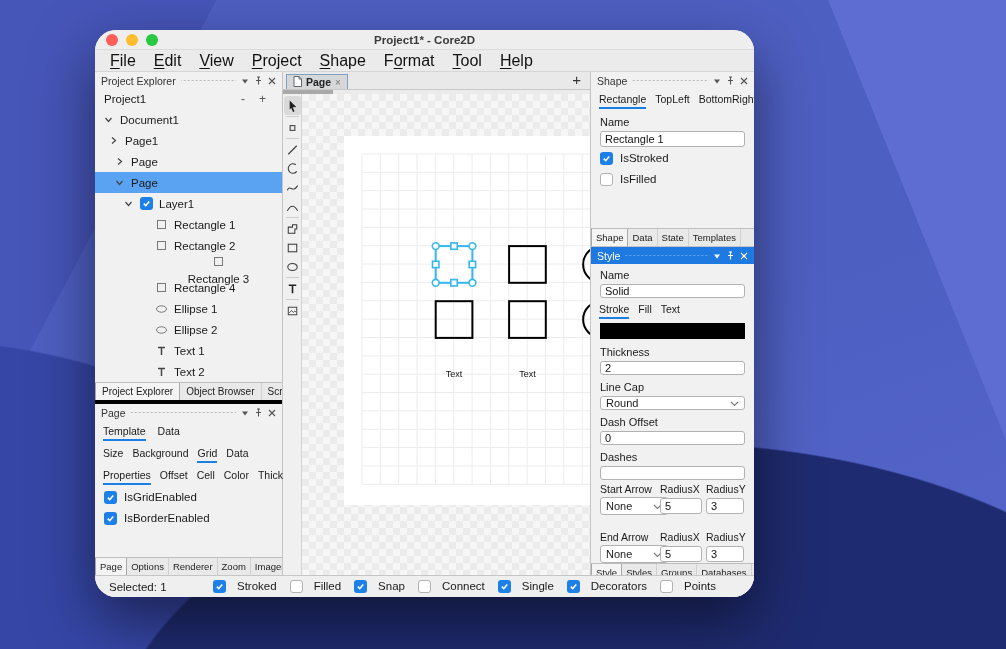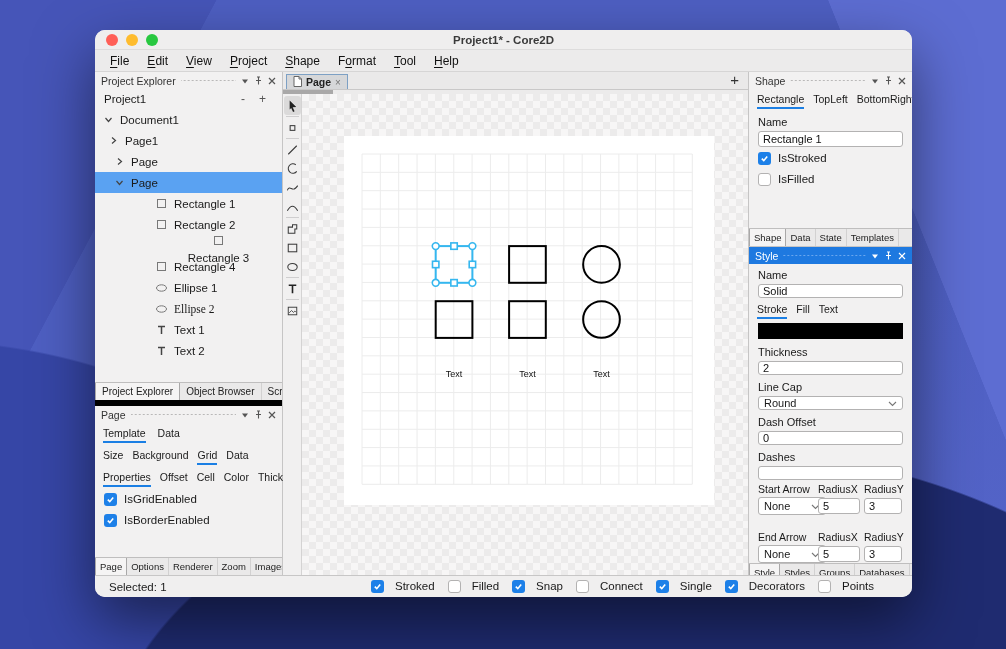--- a/index.html
+++ b/index.html
@@ -4,41 +4,41 @@
 <style>
   html,body{margin:0;padding:0}
   body{width:1006px;height:649px;overflow:hidden;font-family:"Liberation Sans",sans-serif}
   .desktop{position:absolute;inset:0;background-color:#4e5fc2;
     background-image:
       radial-gradient(ellipse 560px 330px at 66% 119%, #1f2b70 0 99.5%, rgba(0,0,0,0) 100%),
       radial-gradient(ellipse 500px 400px at -8% 114%, #3646a6 0 99.5%, rgba(0,0,0,0) 100%),
       linear-gradient(118deg, #4655b8 0 16%, rgba(0,0,0,0) 16.05%),
       linear-gradient(248deg, #5d6dd2 0 14%, rgba(0,0,0,0) 14.05%),
       linear-gradient(160deg, #4e5fc2 0 55%, #5565c9 100%);}
-  .window{position:absolute;left:95px;top:30px;width:817px;height:567px;border-radius:10px;
+  .window{position:absolute;left:95px;top:30px;width:659px;height:567px;border-radius:21px;
     background:#f1f0f0;box-shadow:0 24px 60px rgba(0,0,0,.5);display:flex;flex-direction:column;
     overflow:hidden;font-size:11px;color:#1a1a1a}
   
   .titlebar{height:19px;background:#efeeee;border-bottom:1px solid #dddcdc;position:relative;display:flex;align-items:center;flex:none}
   .traffic{display:flex;gap:8px;margin-left:11px;z-index:2}
   .tl{width:12px;height:12px;border-radius:50%;display:inline-block}
   .tl.red{background:#ff5f57}.tl.yellow{background:#febc2e}.tl.green{background:#28c840}
   .wtitle{position:absolute;left:0;right:0;text-align:center;font-weight:bold;font-size:11.5px;color:#3a3a3a}
   
-  .menubar{height:21px;background:#ecebeb;border-bottom:1px solid #d6d5d5;display:flex;align-items:center;padding:0 6px;font-size:12px;flex:none}
+  .menubar{height:21px;background:#ecebeb;border-bottom:1px solid #d6d5d5;display:flex;align-items:center;padding:0 6px;font-size:16px;flex:none}
   .menu-item{padding:2px 9px;color:#111}
   .menu-item u{text-decoration-thickness:1px;text-underline-offset:2px}
   
   .main{flex:1;display:flex;min-height:0}
   .col-left{width:187px;border-right:1px solid #c6c5c5;display:flex;flex-direction:column;background:#f2f1f1;flex:none}
   .col-center{flex:1;display:flex;flex-direction:column;min-width:0;background:#f0efef}
   .col-right{width:163px;border-left:1px solid #c6c5c5;display:flex;flex-direction:column;background:#f2f1f1;flex:none}
   
   .panel{display:flex;flex-direction:column;min-height:0}
-  .panel.explorer{height:328px;border-bottom:6px solid #000000;flex:none}
+  .panel.explorer{height:328px;border-bottom:4px solid #000000;flex:none}
   .panel.pagepanel{flex:1}
   .panel.shapepanel{height:174px;border-bottom:1px solid #c6c5c5;flex:none}
   .panel.stylepanel{flex:1}
   .phead{height:17px;display:flex;align-items:center;gap:5px;padding:0 6px;font-size:10.5px;color:#333;flex:none}
   .phead .dots{flex:1;height:5px;background-image:radial-gradient(#b9b8b8 0.8px, transparent 0.9px);background-size:4px 3px;background-position:center}
   .phead .hicon{display:flex;align-items:center}
   .phead.blue{background:#1e79e0;color:#fff}
   .phead.blue .dots{background-image:radial-gradient(#6aa7ef 0.8px, transparent 0.9px)}
   .proj-row{height:20px;display:flex;align-items:center;padding:0 9px;font-size:11.5px;flex:none}
   .proj-row .sp{flex:1}
@@ -176,20 +176,33 @@
                 <span>Page</span>
               </div>
               <div class="trow selected" style="padding-left: 19px;">
                 <span class="chev">
                   <svg width="9" height="9" viewBox="0 0 9 9">
                     <path d="M1.5 3L4.5 6.5L7.5 3" stroke="#444" fill="none" stroke-width="1.2"></path>
                   </svg>
                 </span>
                 <span>Page</span>
               </div>
+              <div class="trow" style="padding-left: 28px;">
+                <span class="chev">
+                  <svg width="9" height="9" viewBox="0 0 9 9">
+                    <path d="M1.5 3L4.5 6.5L7.5 3" stroke="#444" fill="none" stroke-width="1.2"></path>
+                  </svg>
+                </span>
+                <span class="cb on">
+                  <svg width="9" height="9" viewBox="0 0 10 10">
+                    <path d="M2 5.2L4.2 7.4L8 2.8" stroke="#fff" stroke-width="1.8" fill="none"></path>
+                  </svg>
+                </span>
+                <span>Layer1</span>
+              </div>
               <div class="trow" style="padding-left: 60px;">
                 <span class="ticon">
                   <svg width="11" height="11" viewBox="0 0 11 11">
                     <rect x="1.5" y="1.5" width="8" height="8" fill="none" stroke="#787878"></rect>
                   </svg>
                 </span>
                 <span>Rectangle 1</span>
               </div>
               <div class="trow" style="padding-left: 60px;">
                 <span class="ticon">
@@ -216,21 +229,21 @@
                 <span>Rectangle 4</span>
               </div>
               <div class="trow" style="padding-left: 60px;">
                 <span class="ticon">
                   <svg width="13" height="10" viewBox="0 0 13 10">
                     <ellipse cx="6.5" cy="5" rx="5" ry="3.2" fill="none" stroke="#787878"></ellipse>
                   </svg>
                 </span>
                 <span>Ellipse 1</span>
               </div>
-              <div class="trow" style="padding-left: 60px; font-family: Liberation Serif, serif;">
+              <div class="trow" style="padding-left: 60px;">
                 <span class="ticon">
                   <svg width="13" height="10" viewBox="0 0 13 10">
                     <ellipse cx="6.5" cy="5" rx="5" ry="3.2" fill="none" stroke="#787878"></ellipse>
                   </svg>
                 </span>
                 <span>Ellipse 2</span>
               </div>
               <div class="trow" style="padding-left: 60px;">
                 <span class="ticon">
                   <svg width="11" height="11" viewBox="0 0 11 11">

